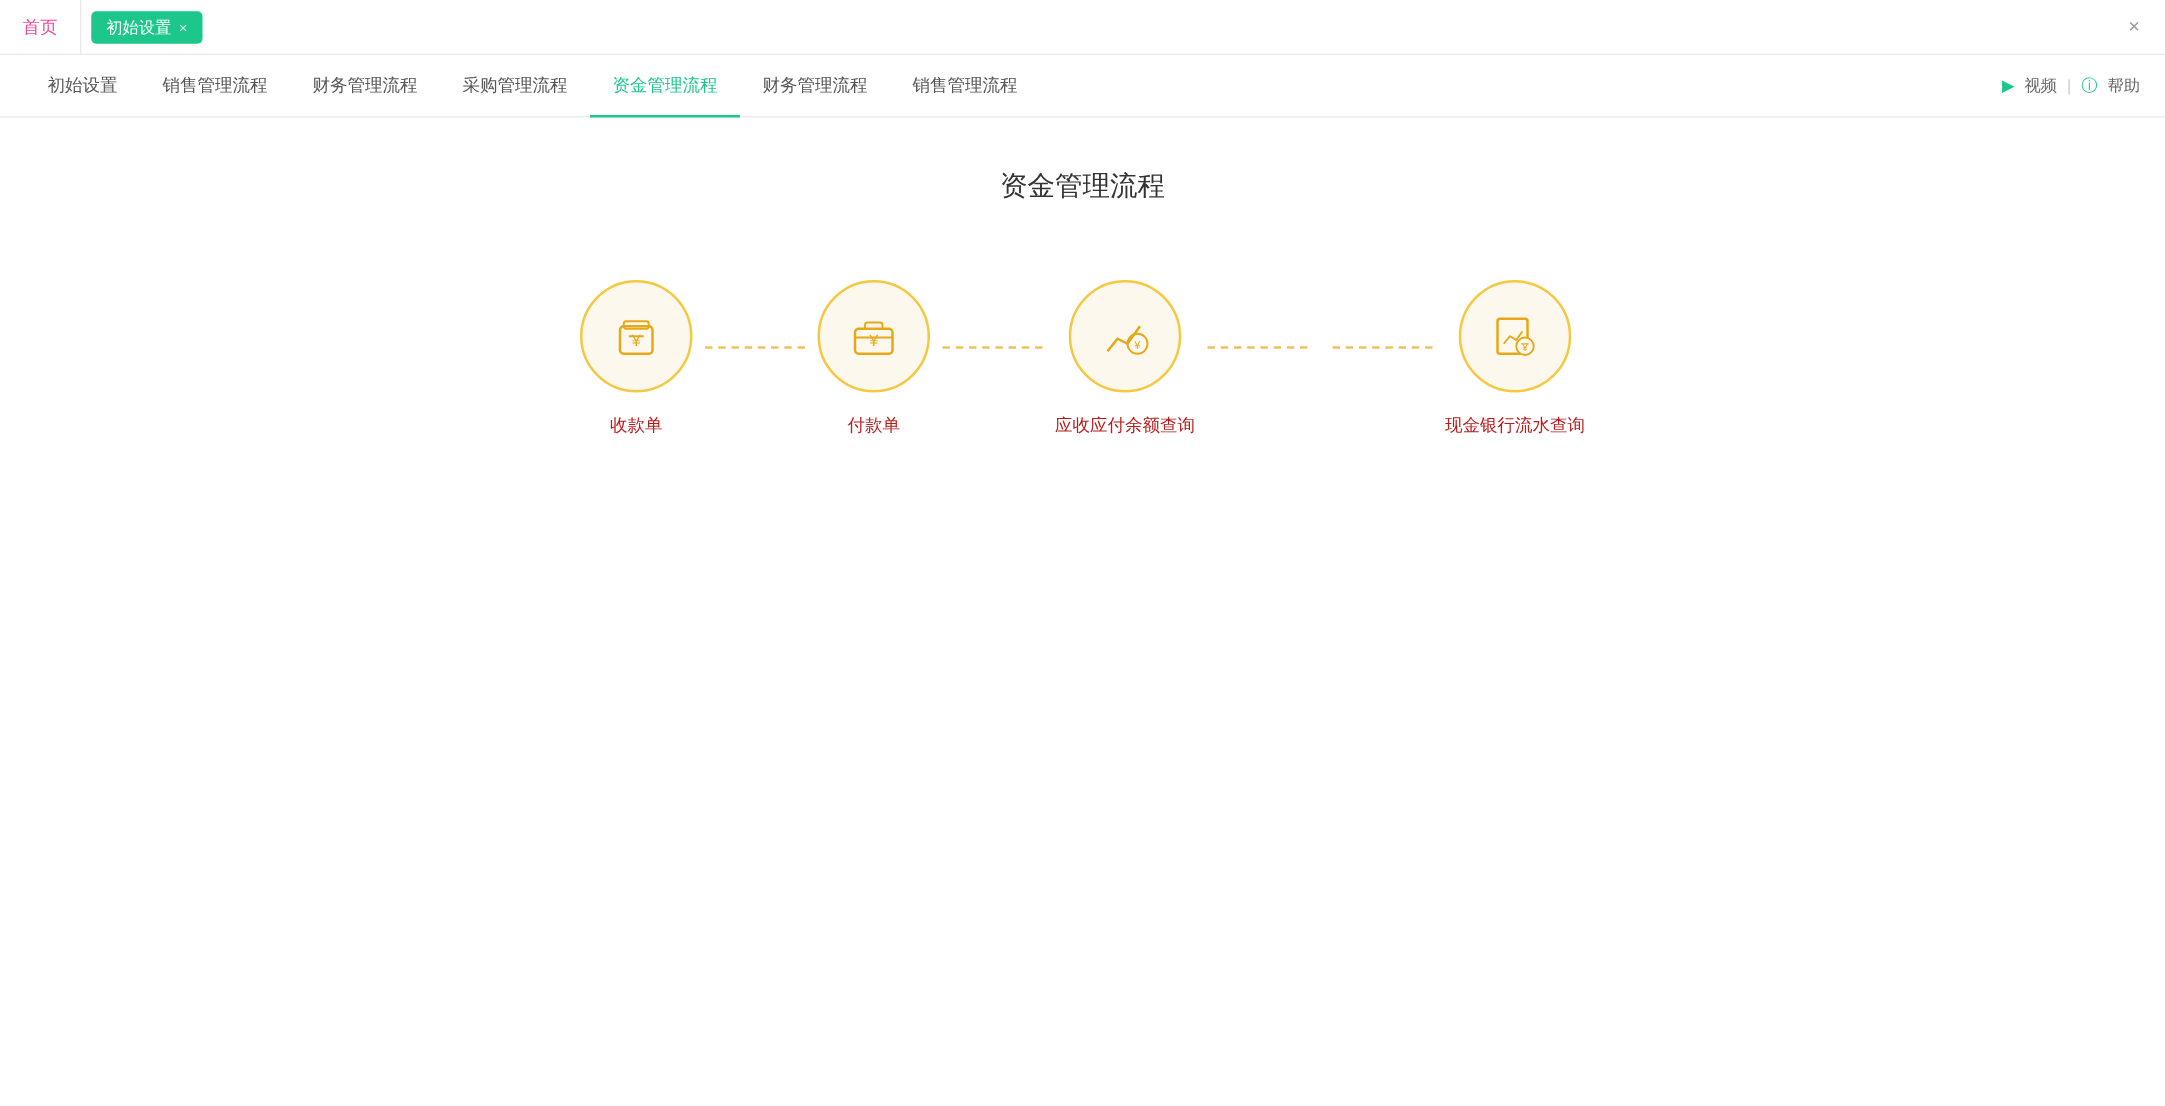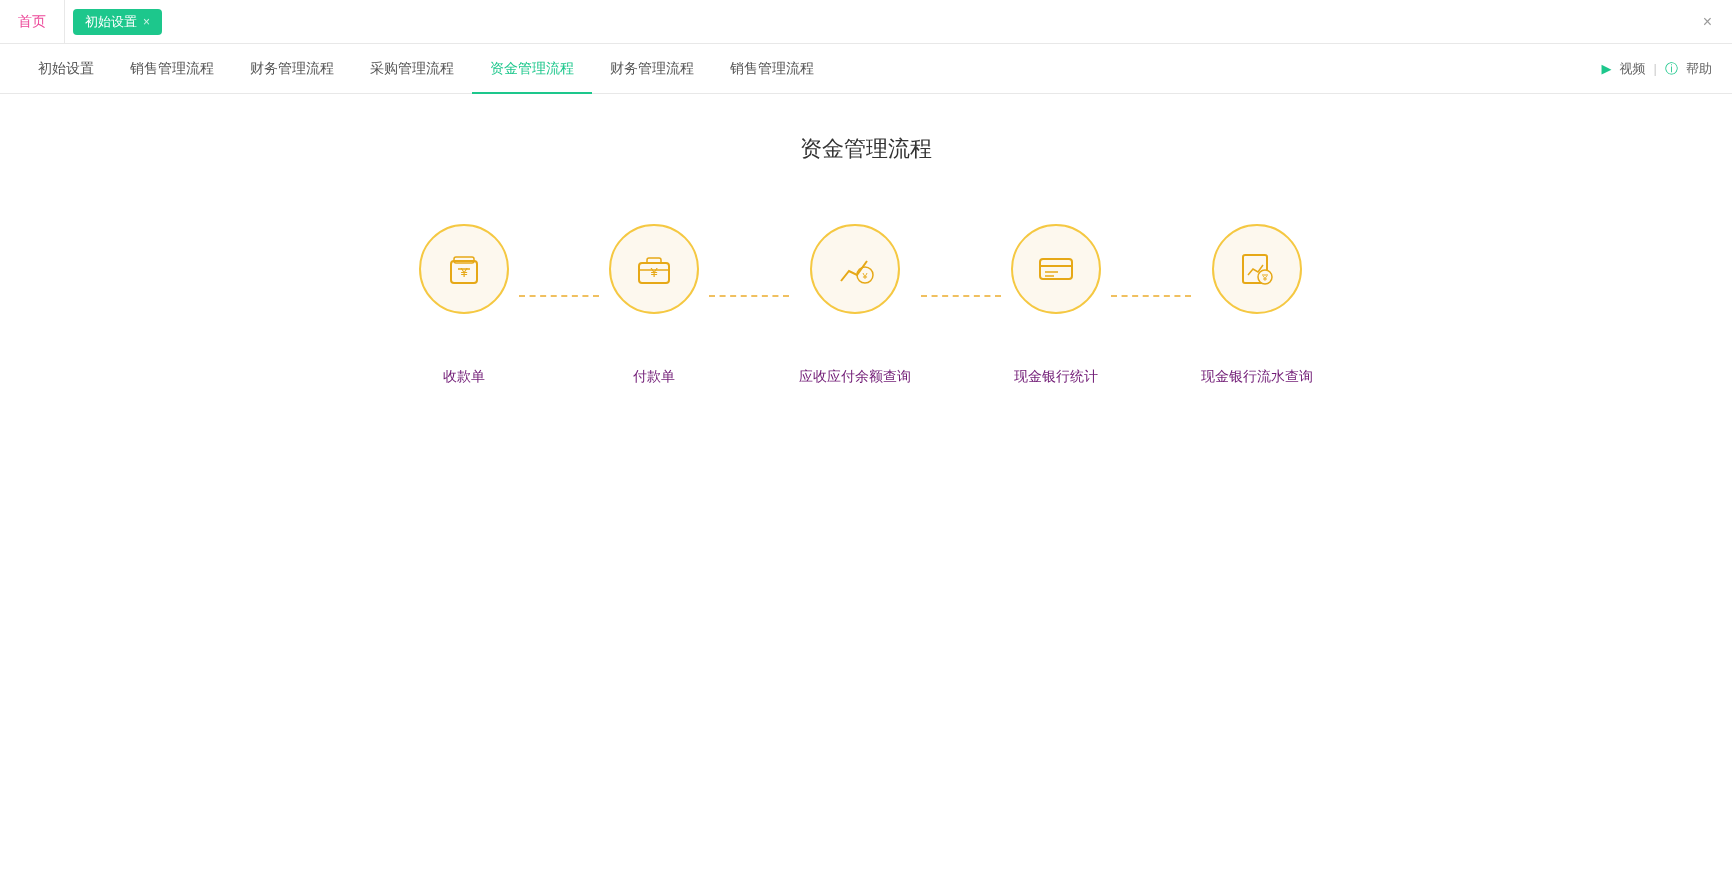--- a/index.html
+++ b/index.html
@@ -119,22 +119,21 @@
     }
     .flow-item {
       display: flex;
       flex-direction: column;
       align-items: center;
       gap: 18px;
       cursor: pointer;
     }
     .flow-item-label {
       font-size: 14px;
-      color: #701a75;
-      margin-top: 36px;
+      color: #b91c1c;
     }
 
     
     .flow-connector {
       width: 80px;
       border-top: 2px dashed #f0c060;
       margin: 0 10px;
       margin-bottom: 18px; 
     }
 
@@ -227,32 +226,20 @@
           <polyline points="8,34 16,24 24,28 34,14" stroke="#e6a817" stroke-width="2" fill="none"></polyline>
           <circle cx="32" cy="28" r="8" stroke="#e6a817" stroke-width="1.5" fill="none"></circle>
           <text x="32" y="32" text-anchor="middle" font-size="9" fill="#e6a817" font-family="sans-serif">¥</text>
         </svg>
       </div>
       <div class="flow-item-label">应收应付余额查询</div>
     </div>
 
     <div class="flow-connector"></div>
 
-    <div class="flow-item">
-      <div class="circle-icon">
-        <svg viewBox="0 0 44 44" fill="none" xmlns="http://www.w3.org/2000/svg">
-
-          <rect x="6" y="12" width="32" height="20" rx="3" stroke="#e6a817" stroke-width="2" fill="none"></rect>
-          <line x1="6" y1="19" x2="38" y2="19" stroke="#e6a817" stroke-width="2"></line>
-          <line x1="11" y1="25" x2="24" y2="25" stroke="#e6a817" stroke-width="1.5"></line>
-          <line x1="11" y1="29" x2="20" y2="29" stroke="#e6a817" stroke-width="1.5"></line>
-        </svg>
-      </div>
-      <div class="flow-item-label">现金银行统计</div>
-    </div>
 
     <div class="flow-connector"></div>
 
     <div class="flow-item">
       <div class="circle-icon">
         <svg viewBox="0 0 44 44" fill="none" xmlns="http://www.w3.org/2000/svg">
 
           <rect x="8" y="8" width="24" height="28" rx="2" stroke="#e6a817" stroke-width="2" fill="none"></rect>
           <polyline points="13,28 18,22 23,25 28,18" stroke="#e6a817" stroke-width="1.5" fill="none"></polyline>
           <circle cx="30" cy="30" r="7" stroke="#e6a817" stroke-width="1.5" fill="#fdf8ee"></circle>

